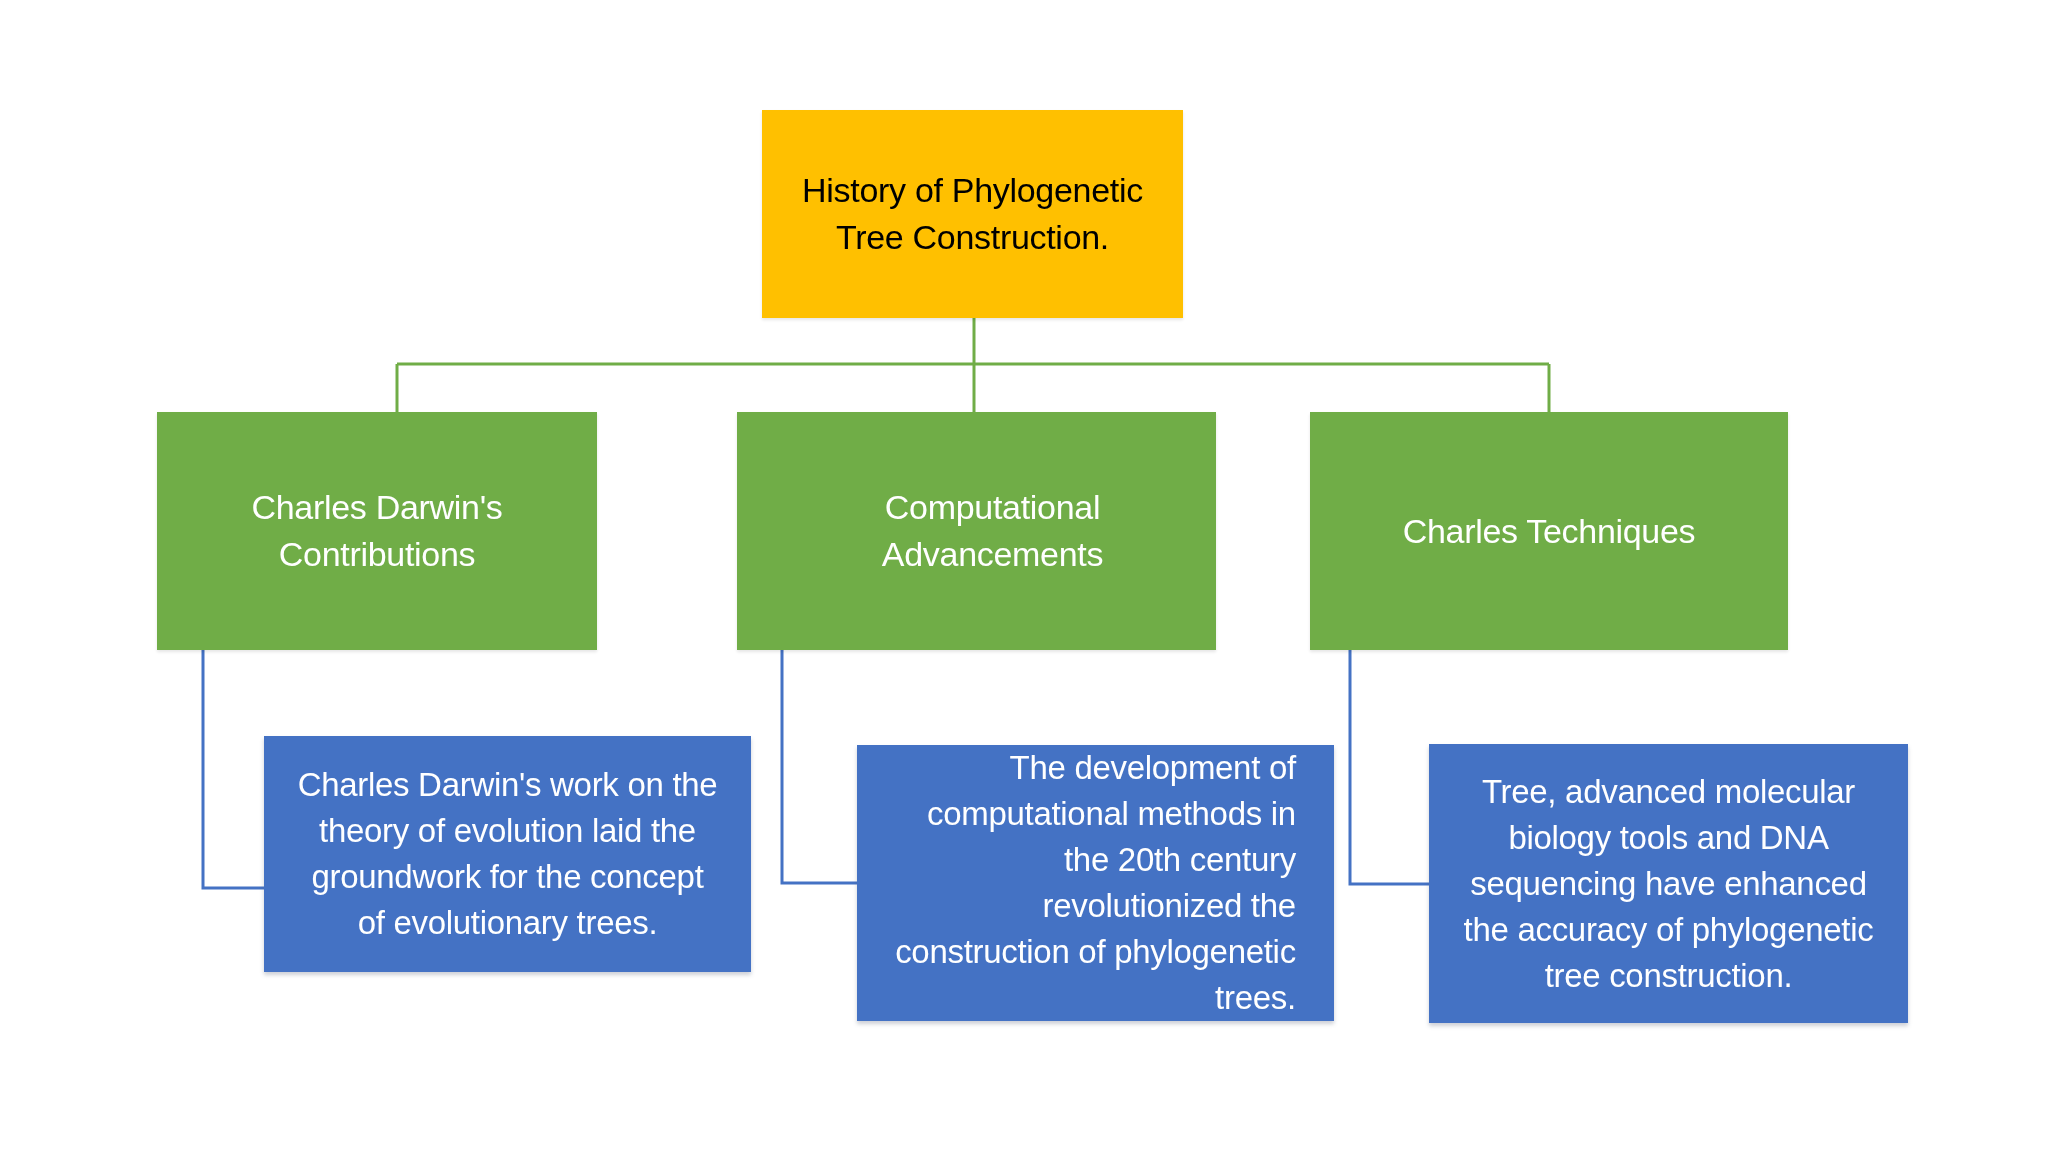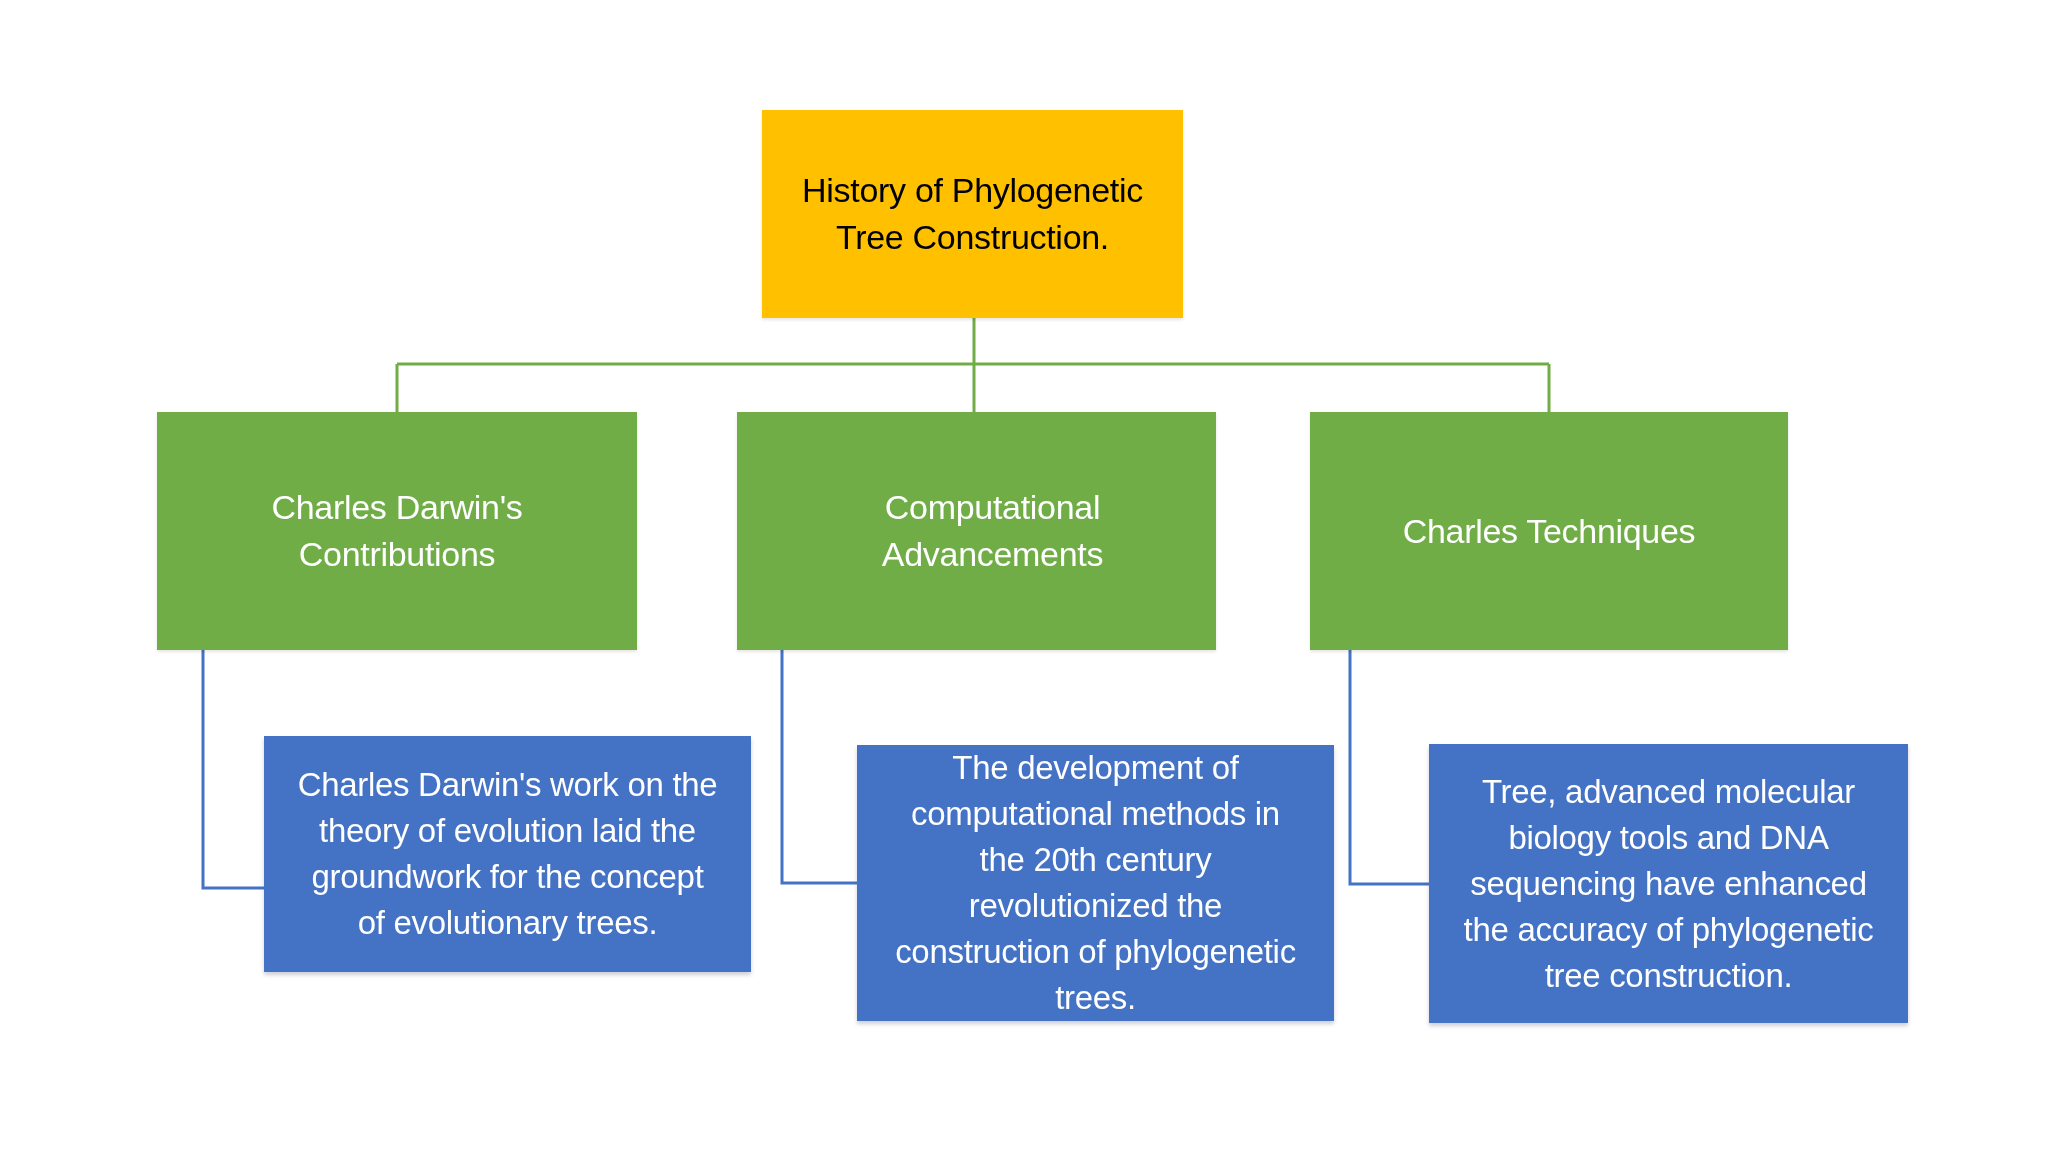--- a/index.html
+++ b/index.html
@@ -36,31 +36,31 @@
     font-size: 34px; line-height: 47px;
     box-shadow: 0 2px 3px rgba(0,0,0,0.10);
   }
   .branch-node {
     top: 412px; width: 479px; height: 238px;
     background: #70AD47;
     color: #ffffff;
     font-size: 34px; line-height: 47px;
     box-shadow: 0 2px 3px rgba(0,0,0,0.10);
   }
-  .branch-1 { left: 157px; width: 480px; }
+  .branch-1 { left: 157px; width: 440px; }
   .branch-2 { left: 737px; padding-left: 32px; }
   .branch-3 { left: 1310px; width: 478px; }
   .detail-node {
     background: #4472C4;
     color: #ffffff;
     font-size: 33px; line-height: 46px;
     box-shadow: 0 3px 4px rgba(90,100,120,0.30);
   }
   .detail-1 { left: 264px; top: 736px; width: 487px; height: 236px; }
-  .detail-2 { left: 857px; top: 745px; width: 477px; height: 276px; }
+  .detail-2 { left: 857px; top: 745px; width: 477px; height: 276px; text-align: right; }
   .detail-3 { left: 1429px; top: 744px; width: 479px; height: 279px; }
 </style>
 </head>
 <body>
 
 <div class="canvas">
 
   <svg class="connectors" viewBox="0 0 2048 1152" xmlns="http://www.w3.org/2000/svg">
 
     <path d="M974 318 L974 412" fill="none" stroke="#70AD47" stroke-width="3"></path>

